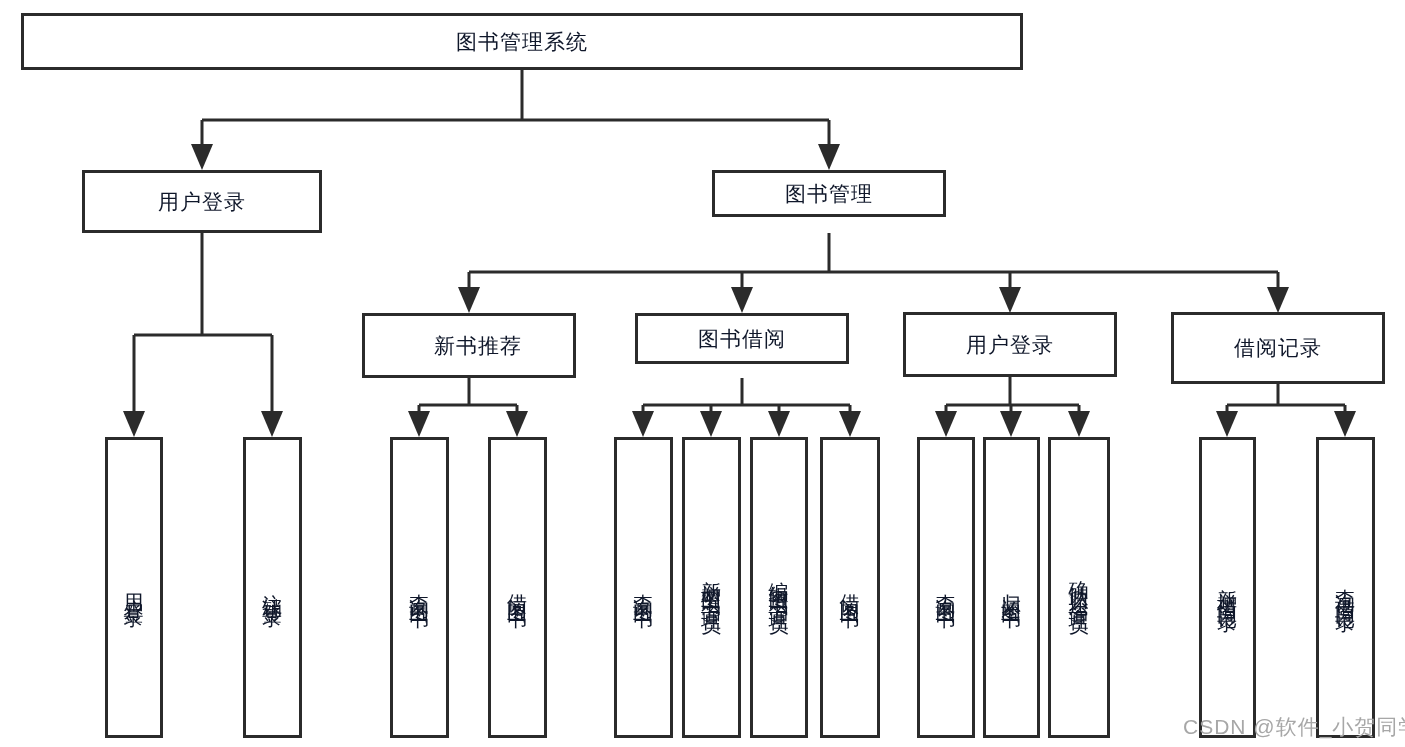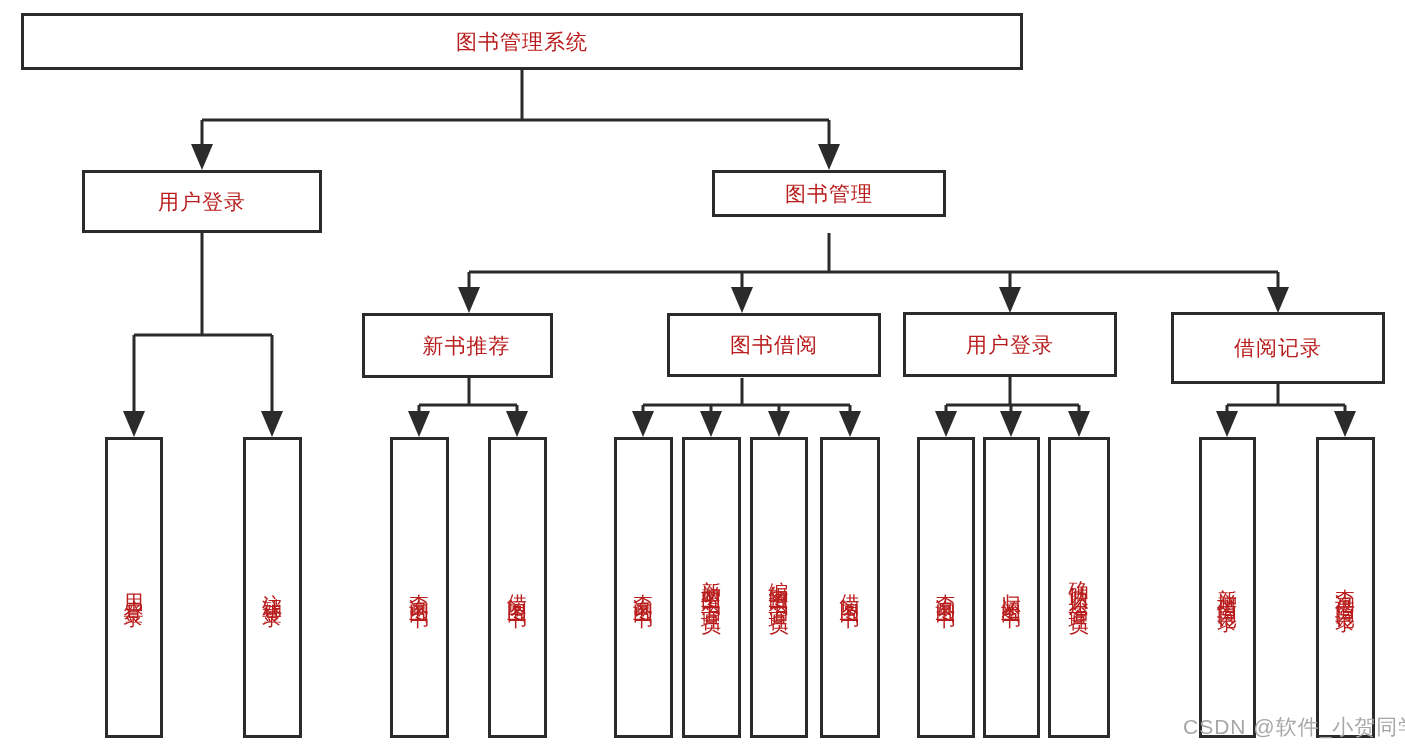--- a/index.html
+++ b/index.html
@@ -23,21 +23,21 @@
     height: 747px;
   }
   .box {
     position: absolute;
     box-sizing: border-box;
     border: 3px solid #2b2b2b;
     background: #ffffff;
     display: flex;
     align-items: center;
     justify-content: center;
-    color: #b91c1c;
+    color: #0f172a;
     font-size: 21px;
     letter-spacing: 1px;
     text-align: left;
     z-index: 2;
   }
   .vbox {
     writing-mode: vertical-rl;
     text-orientation: mixed;
     font-size: 20px;
     letter-spacing: 5px;
@@ -93,22 +93,22 @@
       <polygon points="1216,411 1238,411 1227,437"></polygon>
       <polygon points="1334,411 1356,411 1345,437"></polygon>
     </g>
   </svg>
 
   <div class="box" style="left:21px; top:13px; width:1002px; height:57px;">图书管理系统</div>
 
   <div class="box" style="left:82px; top:170px; width:240px; height:63px;">用户登录</div>
   <div class="box" style="left:712px; top:170px; width:234px; height:47px;">图书管理</div>
 
-  <div class="box" style="left:362px; top:313px; width:191px; height:65px;padding-left:18px;">新书推荐</div>
-  <div class="box" style="left:635px; top:313px; width:214px; height:64px;margin-left:32px;">图书借阅</div>
+  <div class="box" style="left:362px; top:313px; width:214px; height:65px;padding-left:18px;">新书推荐</div>
+  <div class="box" style="left:635px; top:313px; width:214px; height:51px;">图书借阅</div>
   <div class="box" style="left:903px; top:312px; width:214px; height:65px;">用户登录</div>
   <div class="box" style="left:1171px; top:312px; width:214px; height:72px;">借阅记录</div>
 
   <div class="box vbox" style="left:105px; top:437px; width:58px; height:301px;">用户登录</div>
   <div class="box vbox" style="left:243px; top:437px; width:59px; height:301px;">注销登录</div>
   <div class="box vbox" style="left:390px; top:437px; width:59px; height:301px;">查询图书</div>
   <div class="box vbox" style="left:488px; top:437px; width:59px; height:301px;">借阅图书</div>
   <div class="box vbox" style="left:614px; top:437px; width:59px; height:301px;">查询图书</div>
   <div class="box vbox" style="left:682px; top:437px; width:59px; height:301px;">新增图书（管理员）</div>
   <div class="box vbox" style="left:750px; top:437px; width:58px; height:301px;">编辑图书（管理员）</div>

